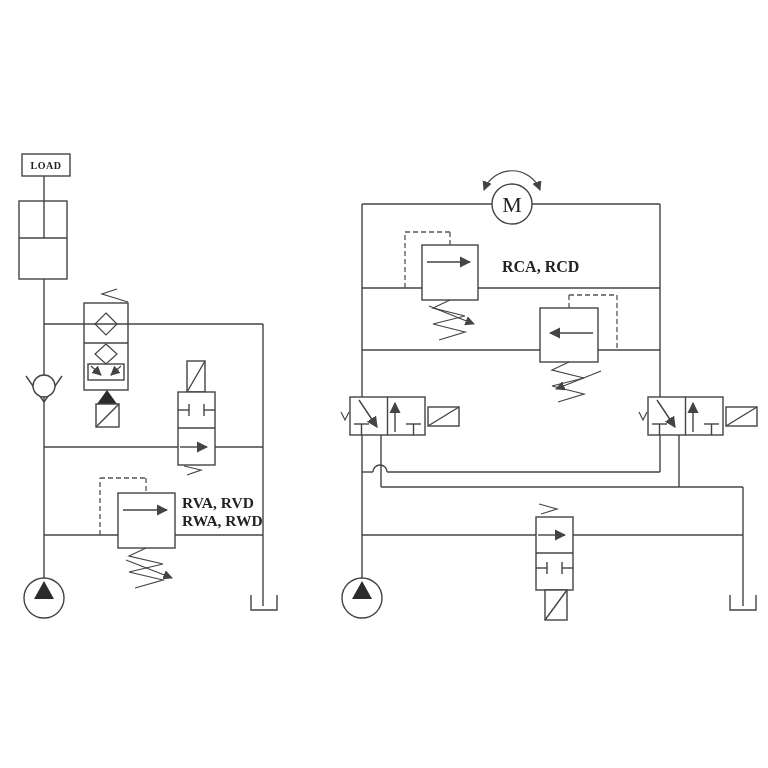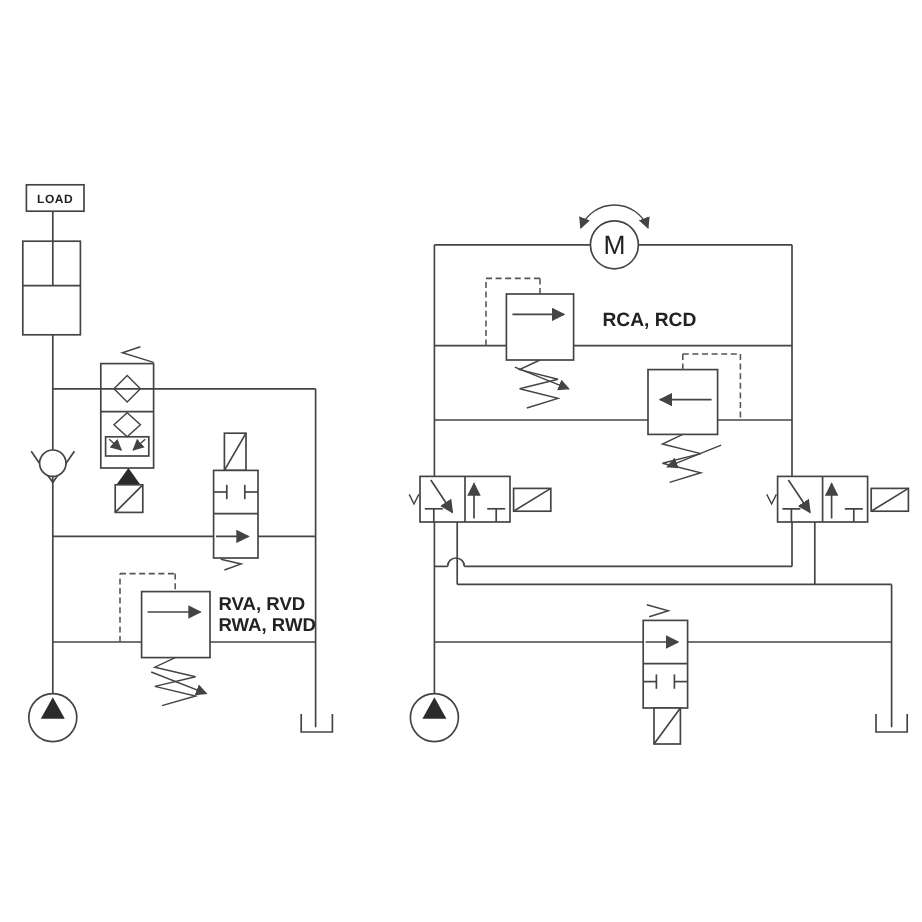--- a/index.html
+++ b/index.html
@@ -1,16 +1,16 @@
 <!DOCTYPE html>
 <html><head>
 <meta charset="utf-8">
 <style>
   html,body{margin:0;padding:0;background:#ffffff;}
-  .stage{width:768px;height:768px;position:relative;background:#ffffff;font-family:Liberation Sans, sans-serif;}
+  .stage{width:768px;height:768px;position:relative;background:#ffffff;font-family:Liberation Serif, serif;}
   svg{display:block;}
   .ln{stroke:#444444;stroke-width:1.4;fill:none;}
   .lnthin{stroke:#444444;stroke-width:1.2;fill:none;}
   .dash{stroke:#555555;stroke-width:1.3;fill:none;stroke-dasharray:5,3;}
   .boxw{stroke:#444444;stroke-width:1.4;fill:#ffffff;}
   .boxn{stroke:#444444;stroke-width:1.4;fill:none;}
   .fillb{fill:#2b2b2b;stroke:none;}
   .lbl{fill:#222222;font-weight:700;}
   .lbl-small{font-size:10px;letter-spacing:0.5px;}
   .lbl-model{font-size:15.5px;}

